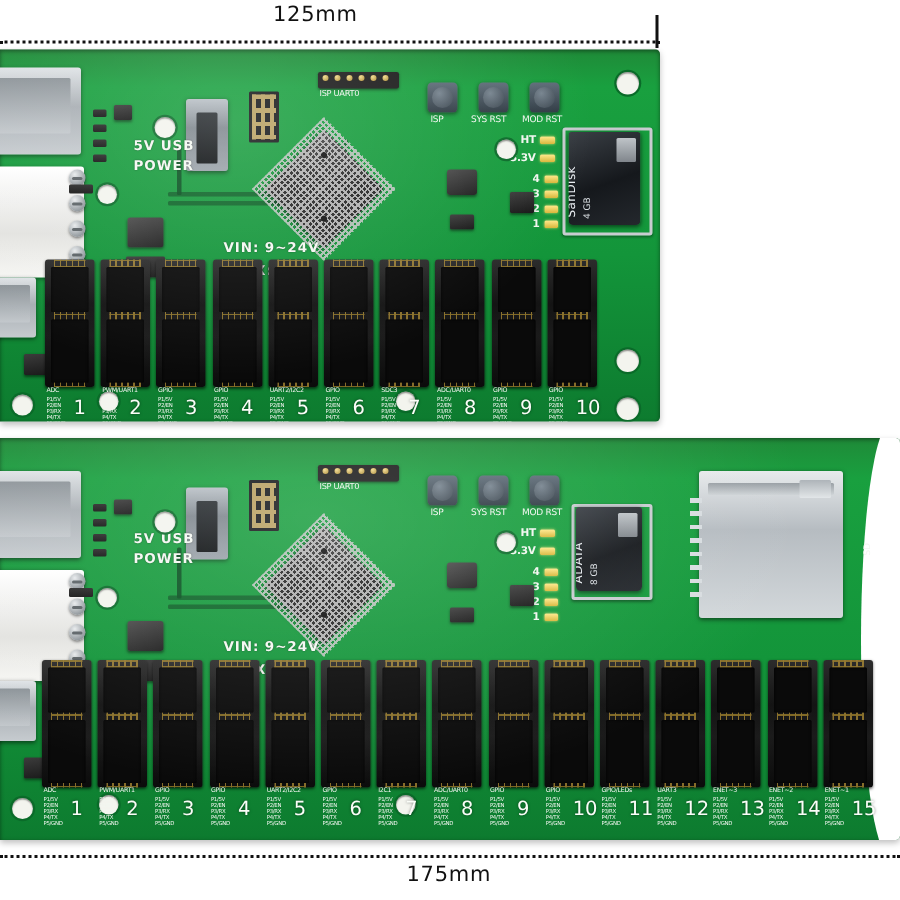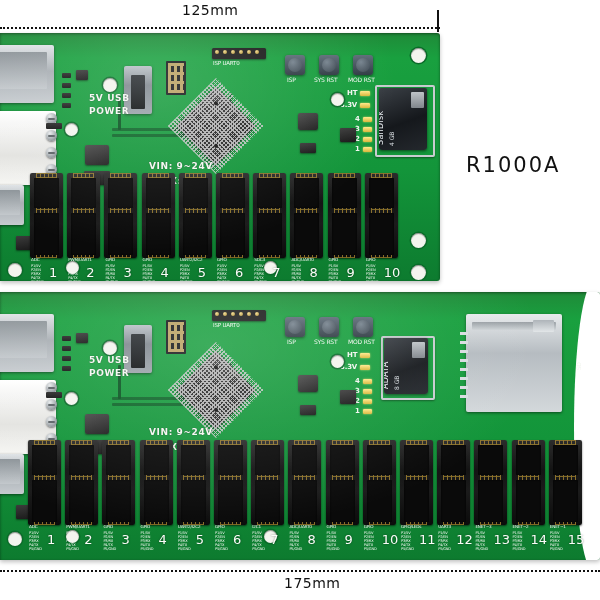--- a/index.html
+++ b/index.html
@@ -146,21 +146,20 @@
 </style>
 </head>
 <body>
 
 <div class="stage">
 
   <div class="dim-label" style="left:182px;top:2px;">125mm</div>
   <div class="dim-line" style="left:0px;top:27px;width:440px;"></div>
   <div class="dim-tick" style="left:437px;top:10px;height:22px;"></div>
 
-  <div class="model-label" style="left:466px;top:153px;">R1000A</div>
 
   <div class="pcb top">
 
     <div class="rj45" style="left:-8px;top:12px;width:62px;height:58px;">
         <div class="inner"></div>
       </div>
     <div class="termblk" style="left:-10px;top:78px;width:66px;height:74px;"></div>
     <div class="screwrow" style="left:44px;top:80px;width:22px;height:70px;">
       <div class="screw" style="left:2px;top:0px;"></div>
       <div class="screw" style="left:2px;top:17px;"></div>
@@ -570,14 +569,14 @@
         <div class="silk" style="left: 512.6px; top: 233px;">ENET~2</div>
         <div class="silk" style="left: 512.6px; top: 240px; font-size: 3.6px; line-height: 3.9px;">P1/5V<br>P2/EN<br>P3/RX<br>P4/TX<br>P5/GND</div>
         <div class="portnum" style="left: 530.6px; top: 240px;">14</div>
         <div class="silk" style="left: 549.8px; top: 233px;">ENET~1</div>
         <div class="silk" style="left: 549.8px; top: 240px; font-size: 3.6px; line-height: 3.9px;">P1/5V<br>P2/EN<br>P3/RX<br>P4/TX<br>P5/GND</div>
         <div class="portnum" style="left: 567.8px; top: 240px;">15</div>
       </div>
   </div>
 
   <div class="dim-line" style="left:0px;top:570px;width:600px;"></div>
-  <div class="dim-label" style="left:284px;top:575px;">175mm</div>
+  <div class="dim-label" style="left:271px;top:575px;">175mm</div>
 </div>
 
 </body></html>

